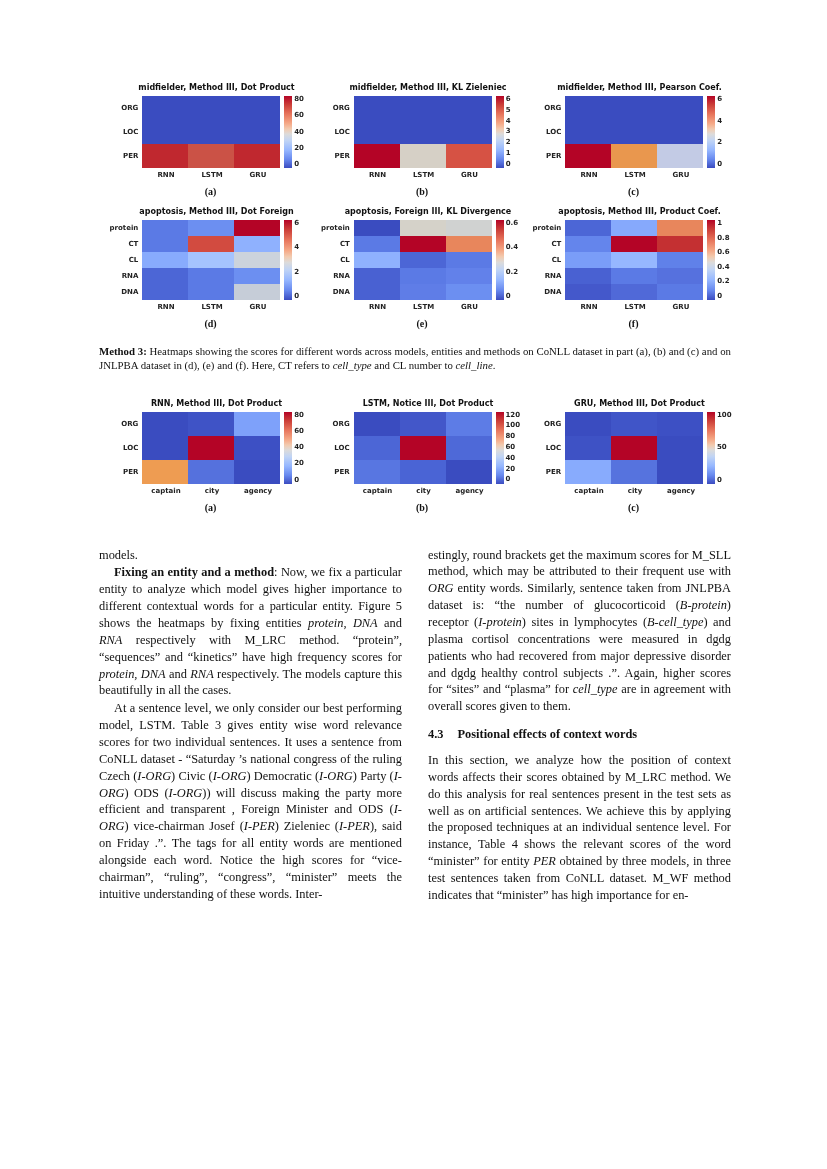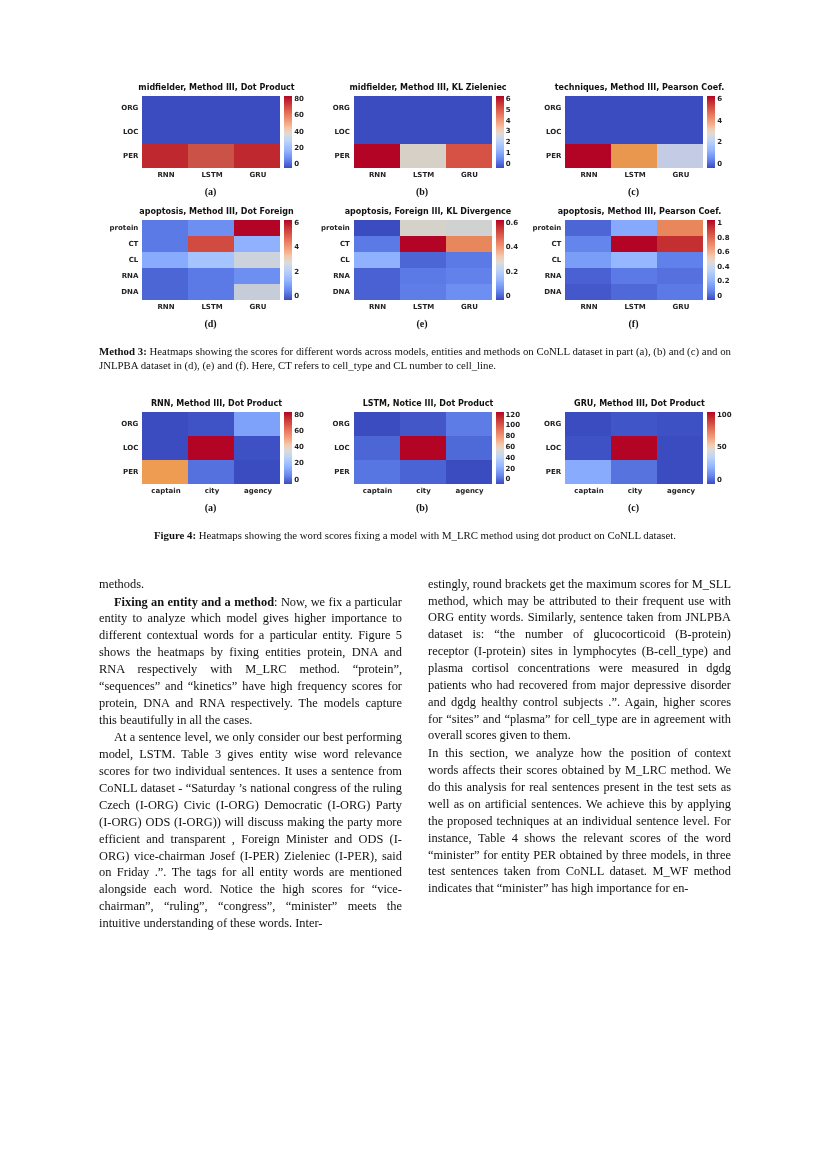--- a/index.html
+++ b/index.html
@@ -36,21 +36,21 @@
   .fig4-block{margin-top:26px;}
 
   
   .cols{display:flex;gap:26px;margin-top:34px;}
   .col{width:303px;font-size:12.4px;line-height:1.36;text-align:justify;color:#111;}
   .col p{margin:0 0 1px 0;}
   .col p.indent{text-indent:15px;}
   .col h3{font-size:12.4px;font-weight:bold;margin:11px 0 9px 0;text-align:left;}
   .hsp{display:inline-block;width:14px;}
   .b{font-weight:bold;}
-  .i{}
+  .i{font-style:italic;}
 </style>
 </head>
 <body>
 
 <div class="page">
   <div class="content">
 
     <div>
       <div class="hm-row">
         <div class="hm-panel hm-r3">
@@ -119,21 +119,21 @@
               </div>
             </div>
             <div class="hm-xlabels">
               <div>RNN</div>
               <div>LSTM</div>
               <div>GRU</div>
             </div>
             <div class="hm-sublabel">(b)</div>
           </div>
         <div class="hm-panel hm-r3">
-            <div class="hm-title">techniques, Method III, Pearson Coef.</div>
+            <div class="hm-title">midfielder, Method III, Pearson Coef.</div>
             <div class="hm-body">
               <div class="hm-ylabels">
                 <div class="hm-ylabel">ORG</div>
                 <div class="hm-ylabel">LOC</div>
                 <div class="hm-ylabel">PER</div>
               </div>
               <div class="hm-grid">
                 <div class="hm-cell" style="background: rgb(58, 76, 192);"></div>
                 <div class="hm-cell" style="background: rgb(58, 76, 192);"></div>
                 <div class="hm-cell" style="background: rgb(58, 76, 192);"></div>
@@ -239,21 +239,21 @@
               </div>
             </div>
             <div class="hm-xlabels">
               <div>RNN</div>
               <div>LSTM</div>
               <div>GRU</div>
             </div>
             <div class="hm-sublabel">(e)</div>
           </div>
         <div class="hm-panel hm-r5">
-            <div class="hm-title">apoptosis, Method III, Pearson Coef.</div>
+            <div class="hm-title">apoptosis, Method III, Product Coef.</div>
             <div class="hm-body">
               <div class="hm-ylabels">
                 <div class="hm-ylabel">protein</div>
                 <div class="hm-ylabel">CT</div>
                 <div class="hm-ylabel">CL</div>
                 <div class="hm-ylabel">RNA</div>
                 <div class="hm-ylabel">DNA</div>
               </div>
               <div class="hm-grid">
                 <div class="hm-cell" style="background: rgb(76, 102, 214);"></div>
@@ -394,29 +394,29 @@
               </div>
             </div>
             <div class="hm-xlabels">
               <div>captain</div>
               <div>city</div>
               <div>agency</div>
             </div>
             <div class="hm-sublabel">(c)</div>
           </div>
       </div>
-      <div class="fig-caption center"><span class="b">Figure 4: </span><span>Heatmaps showing the word scores fixing a model with M_LRC method using dot product on CoNLL dataset.</span></div>
     </div>
 
     <div class="cols">
       <div class="col">
-        <p><span>methods.</span></p>
+        <p><span>models.</span></p>
         <p class="indent"><span class="b">Fixing an entity and a method</span><span>: Now, we fix a particular entity to analyze which model gives higher importance to different contextual words for a particular entity. Figure 5 shows the heatmaps by fixing entities </span><span class="i">protein</span><span>, </span><span class="i">DNA</span><span> and </span><span class="i">RNA</span><span> respectively with M_LRC method. “protein”, “sequences” and “kinetics” have high frequency scores for </span><span class="i">protein</span><span>, </span><span class="i">DNA</span><span> and </span><span class="i">RNA</span><span> respectively. The models capture this beautifully in all the cases.</span></p>
         <p class="indent"><span>At a sentence level, we only consider our best performing model, LSTM. Table 3 gives entity wise word relevance scores for two individual sentences. It uses a sentence from CoNLL dataset - “Saturday ’s national congress of the ruling Czech (</span><span class="i">I-ORG</span><span>) Civic (</span><span class="i">I-ORG</span><span>) Democratic (</span><span class="i">I-ORG</span><span>) Party (</span><span class="i">I-ORG</span><span>) ODS (</span><span class="i">I-ORG</span><span>)) will discuss making the party more efficient and transparent , Foreign Minister and ODS (</span><span class="i">I-ORG</span><span>) vice-chairman Josef (</span><span class="i">I-PER</span><span>) Zieleniec (</span><span class="i">I-PER</span><span>), said on Friday .”. The tags for all entity words are mentioned alongside each word. Notice the high scores for “vice-chairman”, “ruling”, “congress”, “minister” meets the intuitive understanding of these words. Inter-</span></p>
       </div>
       <div class="col">
         <p><span>estingly, round brackets get the maximum scores for M_SLL method, which may be attributed to their frequent use with </span><span class="i">ORG</span><span> entity words. Similarly, sentence taken from JNLPBA dataset is: “the number of glucocorticoid (</span><span class="i">B-protein</span><span>) receptor (</span><span class="i">I-protein</span><span>) sites in lymphocytes (</span><span class="i">B-cell_type</span><span>) and plasma cortisol concentrations were measured in dgdg patients who had recovered from major depressive disorder and dgdg healthy control subjects .”. Again, higher scores for “sites” and “plasma” for </span><span class="i">cell_type</span><span> are in agreement with overall scores given to them.</span></p>
+        <h3><span>4.3</span><span class="hsp"></span><span>Positional effects of context words</span></h3>
         <p><span>In this section, we analyze how the position of context words affects their scores obtained by M_LRC method. We do this analysis for real sentences present in the test sets as well as on artificial sentences. We achieve this by applying the proposed techniques at an individual sentence level. For instance, Table 4 shows the relevant scores of the word “minister” for entity </span><span class="i">PER</span><span> obtained by three models, in three test sentences taken from CoNLL dataset. M_WF method indicates that “minister” has high importance for en-</span></p>
       </div>
     </div>
 
   </div>
 </div>
 
 </body></html>

